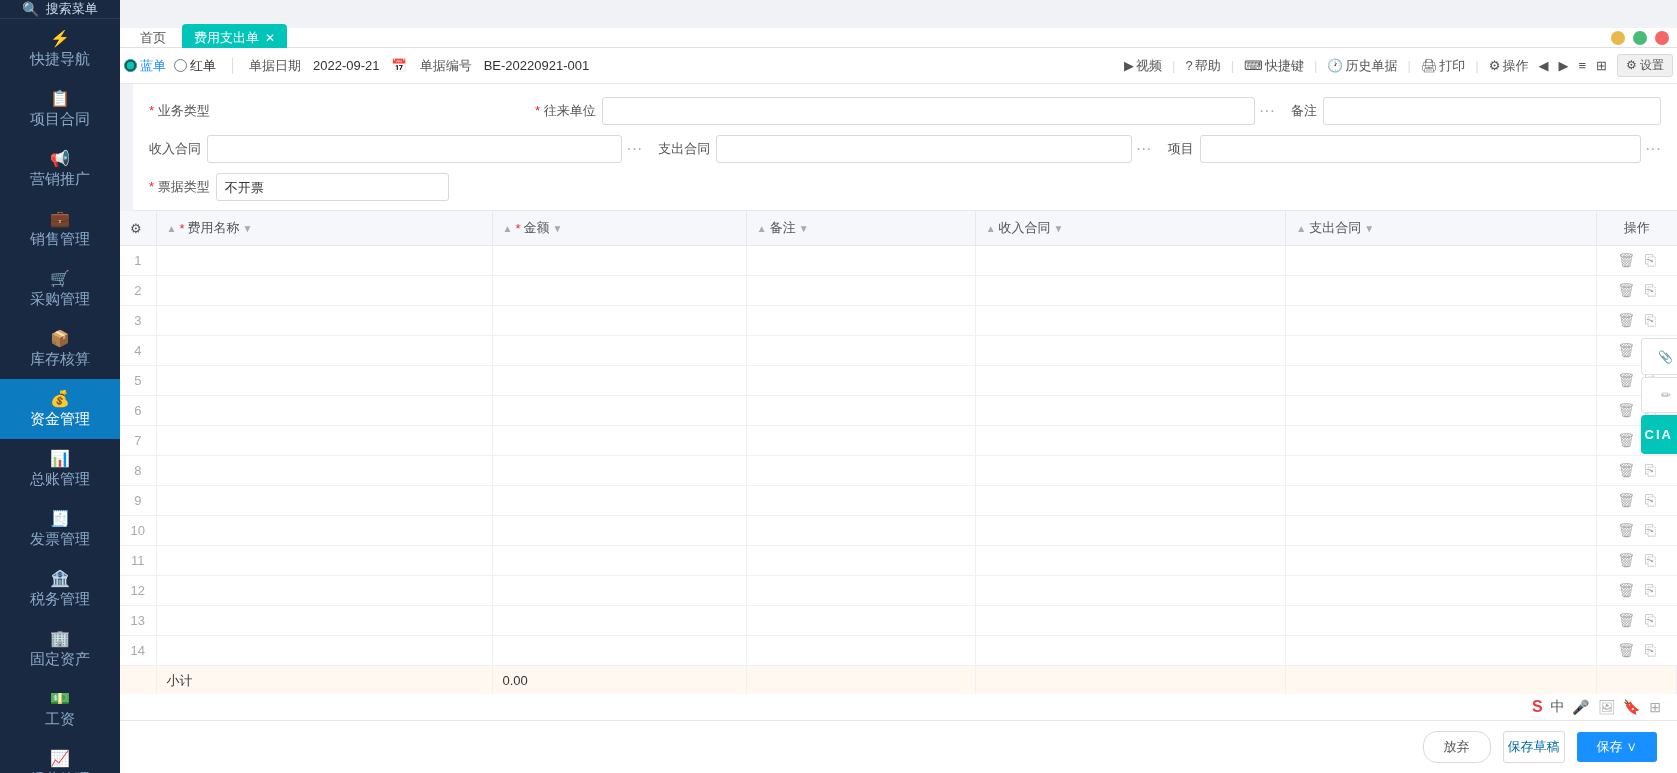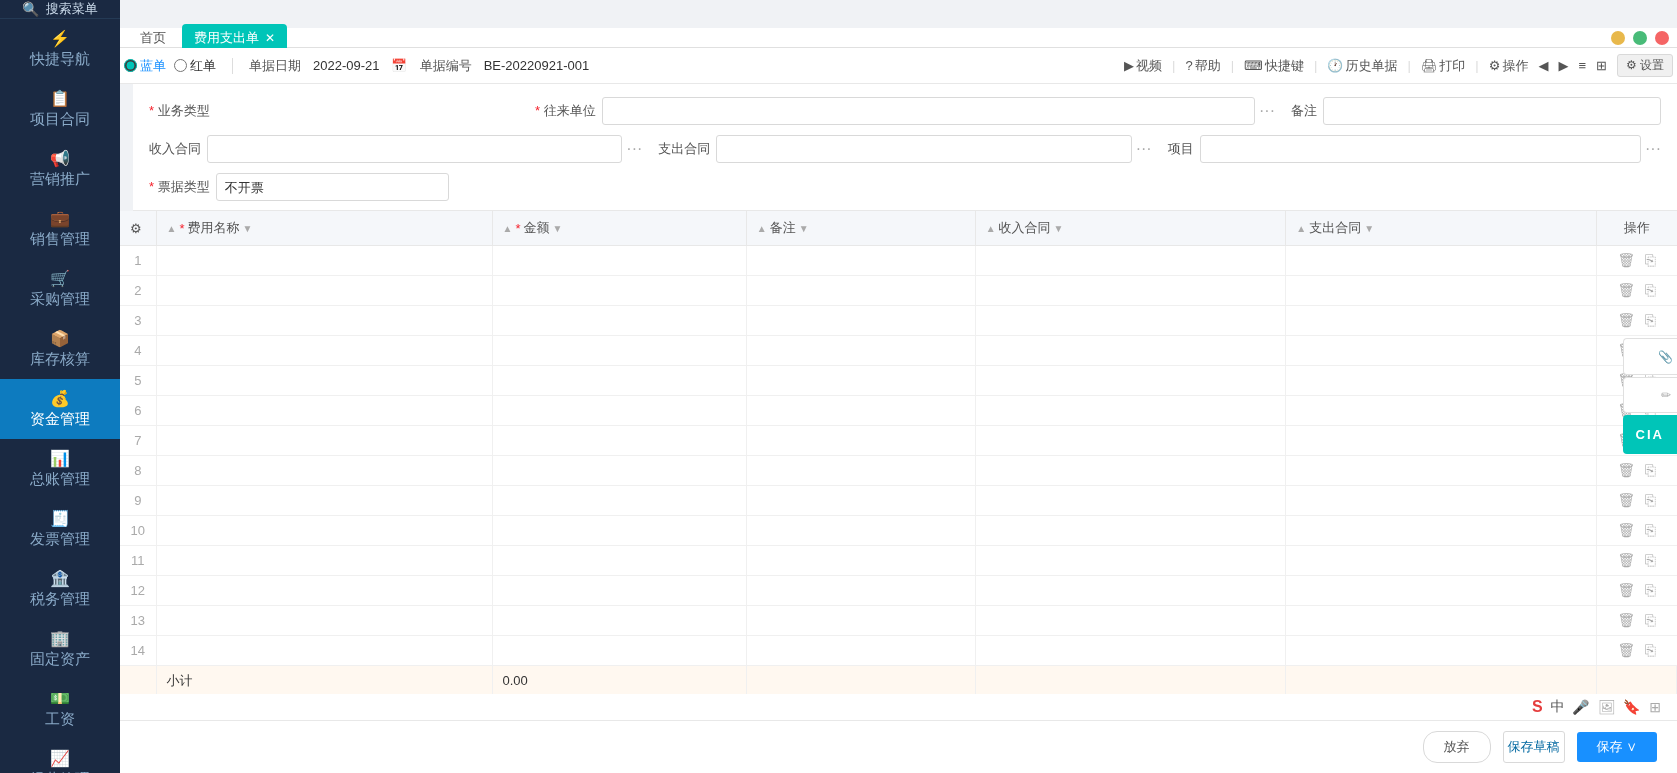--- a/index.html
+++ b/index.html
@@ -729,17 +729,17 @@
 
     <div class="bottom-bar">
       <button class="btn-discard">放弃</button>
       <button class="btn-draft">保存草稿</button>
       <button class="btn-save">保存 ∨</button>
     </div>
 
     <div style="position:absolute;right:0;top:40%;z-index:20;display:flex;flex-direction:column;gap:2px;">
       <div style="background:#fff;border:1px solid #e0e0e0;border-right:none;padding:10px 4px;cursor:pointer;color:#aaa;font-size:12px;border-radius:4px 0 0 4px;writing-mode:vertical-rl;">📎</div>
       <div style="background:#fff;border:1px solid #e0e0e0;border-right:none;padding:10px 4px;cursor:pointer;color:#aaa;font-size:12px;border-radius:4px 0 0 4px;writing-mode:vertical-rl;">✏</div>
-      <div style="background:#00c5b8;border-right:none;padding:12px 13px;cursor:pointer;color:#fff;font-size:13px;font-weight:bold;border-radius:4px 0 0 4px;letter-spacing:2px;">CIA</div>
+      <div style="background:#00c5b8;border-right:none;padding:12px 4px;cursor:pointer;color:#fff;font-size:13px;font-weight:bold;border-radius:4px 0 0 4px;letter-spacing:2px;">CIA</div>
     </div>
 
   </div>
 </div>
 
 </body></html>

